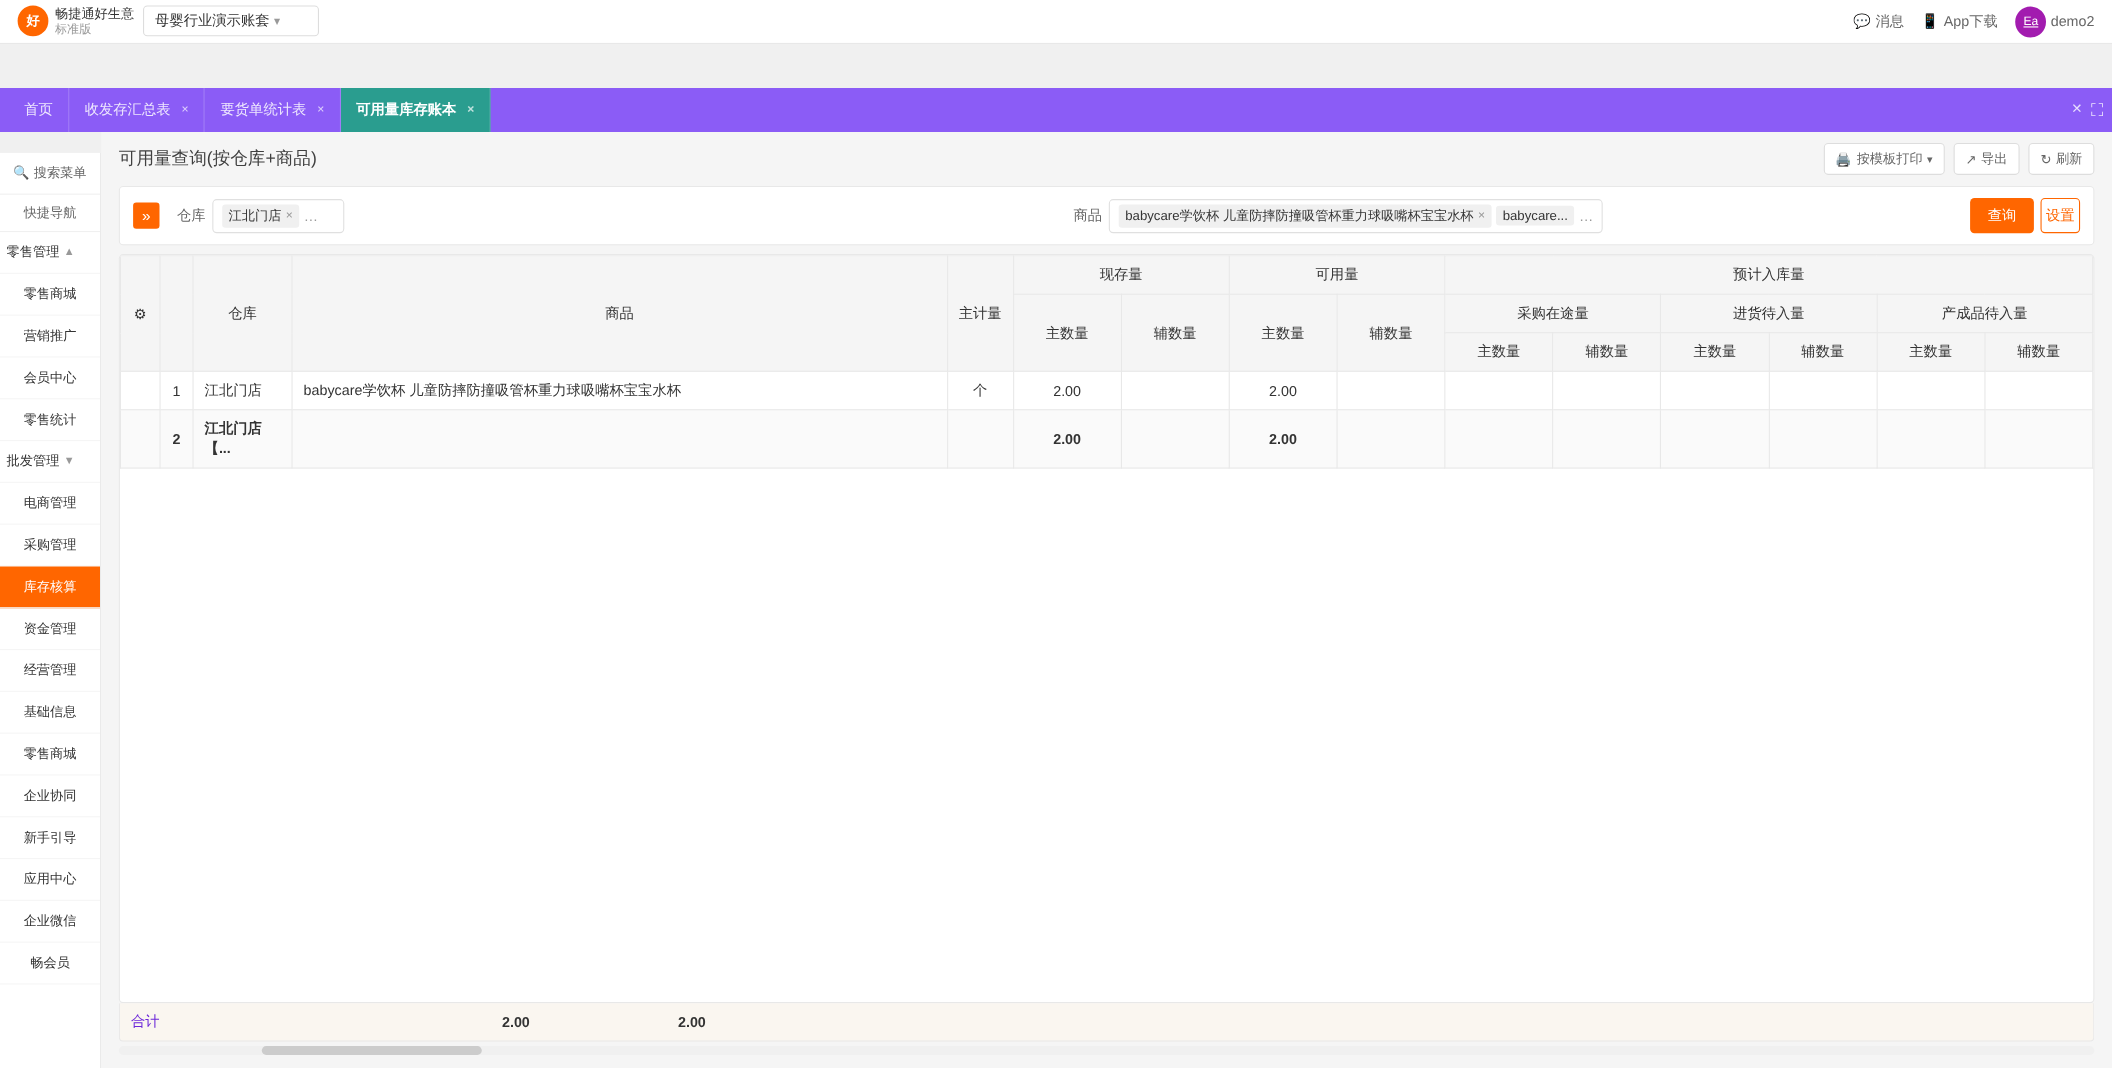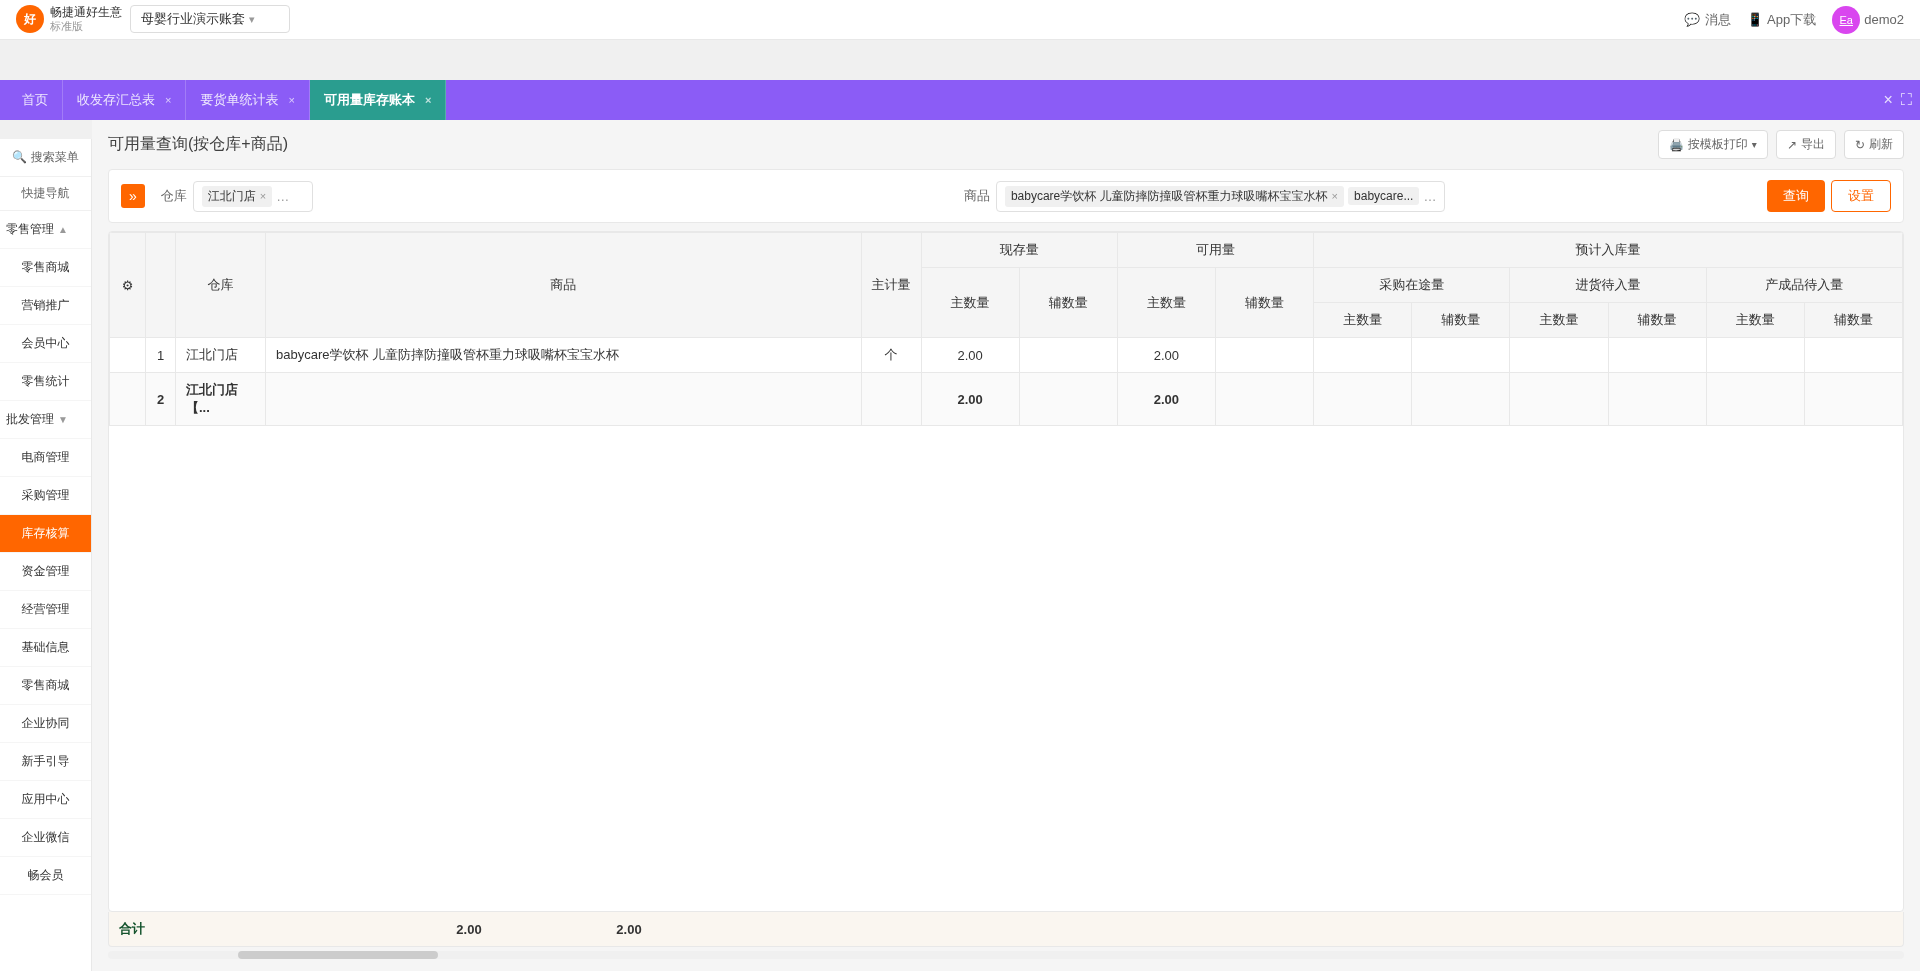--- a/index.html
+++ b/index.html
@@ -21,21 +21,21 @@
     .logo-icon { width: 28px; height: 28px; background: #ff6600; border-radius: 50%; display: flex; align-items: center; justify-content: center; color: white; font-size: 12px; font-weight: bold; }
     .logo-text { font-size: 12px; color: #333; line-height: 1.2; }
     .logo-sub { font-size: 11px; color: #999; }
     .industry-selector {
       display: flex; align-items: center; gap: 4px;
       border: 1px solid #ddd; border-radius: 4px; padding: 4px 10px;
       font-size: 13px; color: #333; cursor: pointer; min-width: 160px;
     }
     .top-bar-right { display: flex; align-items: center; gap: 16px; }
     .top-action { display: flex; align-items: center; gap: 4px; color: #666; font-size: 13px; cursor: pointer; }
-    .avatar { width: 28px; height: 28px; border-radius: 50%; background: #d946ef; display: flex; align-items: center; justify-content: center; color: white; font-size: 11px; text-decoration: underline; }
+    .avatar { width: 28px; height: 28px; border-radius: 50%; background: #a21caf; display: flex; align-items: center; justify-content: center; color: white; font-size: 11px; text-decoration: underline; }
 
     
     .tab-bar {
       background: #8b5cf6;
       height: 40px;
       display: flex;
       align-items: center;
       padding: 0 8px;
       gap: 0;
       flex-shrink: 0;
@@ -167,21 +167,21 @@
     }
     .filter-tag-close { color: #999; cursor: pointer; font-size: 11px; }
     .filter-dots { color: #999; cursor: pointer; }
     .filter-actions { display: flex; gap: 6px; margin-left: auto; }
     .btn-query {
       background: #ff6600; color: white; border: none;
       padding: 6px 16px; border-radius: 4px; font-size: 13px; cursor: pointer;
     }
     .btn-settings {
       background: white; color: #ff6600; border: 1px solid #ff6600;
-      padding: 6px 16px; border-radius: 4px; font-size: 13px; cursor: pointer;
+      padding: 6px 4px; border-radius: 4px; font-size: 13px; cursor: pointer;
     }
 
     
     .table-container {
       flex: 1;
       margin: 0 16px;
       background: white;
       border: 1px solid #e8e8e8;
       border-radius: 4px;
       overflow: auto;
@@ -217,21 +217,21 @@
       display: flex;
       align-items: center;
       padding: 8px 10px;
       font-size: 13px;
       flex-shrink: 0;
       margin: 0 16px;
       border: 1px solid #e8e8e8;
       border-top: none;
       border-radius: 0 0 4px 4px;
     }
-    .footer-label { color: #14532d; font-weight: 700; width: 160px; }
+    .footer-label { color: #6d28d9; font-weight: 400; width: 160px; }
     .footer-vals { display: flex; flex: 1; }
     .footer-val { text-align: center; font-weight: bold; color: #333; }
 
     
     .scroll-indicator {
       margin: 4px 16px;
       height: 8px;
       background: #f0f0f0;
       border-radius: 4px;
       position: relative;

